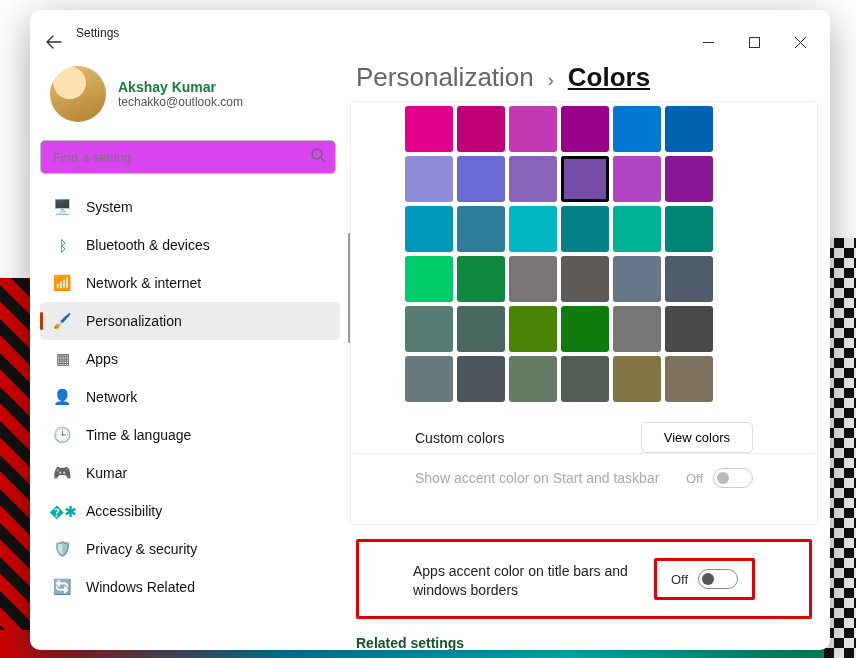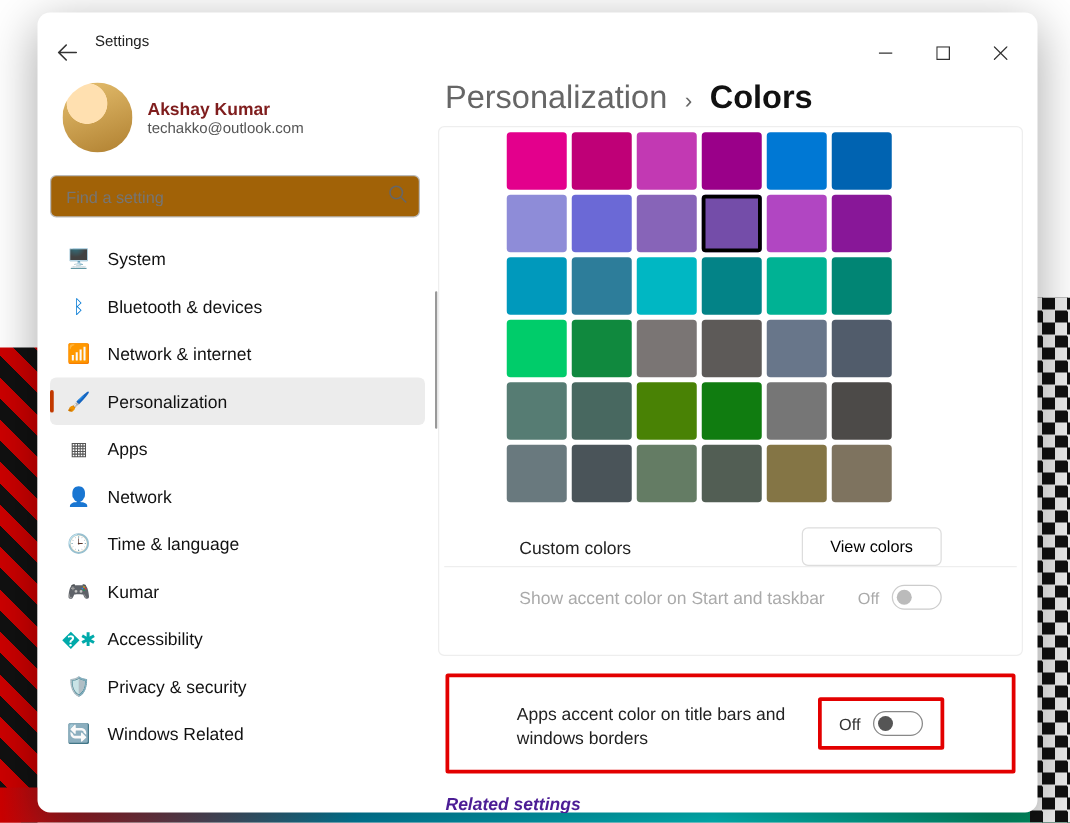--- a/index.html
+++ b/index.html
@@ -25,44 +25,44 @@
   .win-controls button { width:44px; height:32px; border:none; background:none; cursor:pointer;
     display:flex; align-items:center; justify-content:center; color:#333; }
 
   .body { flex:1; display:flex; min-height:0; }
 
   .sidebar { width:320px; padding:10px 0 0 10px; display:flex; flex-direction:column; min-height:0; }
   .profile { display:flex; align-items:center; gap:12px; padding:6px 10px 18px; }
   .avatar { width:56px; height:56px; border-radius:50%;
     background: radial-gradient(circle at 35% 30%, #ffe0b0 0 30%, transparent 31%),
                 linear-gradient(160deg,#e6c070,#b08030); }
-  .profile-name { font-size:14px; font-weight:600; color:#7f1d1d; }
+  .profile-name { font-size:14px; font-weight:600; color:#15803d; }
   .profile-email { font-size:12px; color:#555; }
 
   .search-wrap { position:relative; margin:0 14px 14px 0; }
   .search { width:100%; height:34px; border:1px solid #bbb; border-radius:5px;
-    padding:0 14px 0 12px; font-size:13px; background:#a16207; }
+    padding:0 14px 0 12px; font-size:13px; background:#d946ef; }
   .search-icon { position:absolute; right:10px; top:7px; color:#666; }
 
   .nav { flex:1; overflow:hidden; position:relative; }
   .nav-scroll-indicator { position:absolute; right:0; top:45px; width:2px; height:110px; background:#999; border-radius:2px; }
   .nav-item { display:flex; align-items:center; height:38px; padding:0 10px 0 14px;
     gap:14px; font-size:14px; color:#111; border-radius:5px; margin-right:10px;
     background:none; border:none; width:calc(100% - 10px); text-align:left; cursor:pointer; }
   .nav-item.selected { background:#ececec; position:relative; }
   .nav-item.selected::before { content:""; position:absolute; left:0; top:10px; bottom:10px;
     width:3px; background:#c23900; border-radius:2px; }
   .nav-icon { width:18px; height:18px; display:flex; align-items:center; justify-content:center;
     font-size:15px; }
 
   .content { flex:1; padding:12px 0 0 0; display:flex; flex-direction:column; min-height:0; }
   .crumb { display:flex; align-items:baseline; gap:14px; padding-left:6px; margin-bottom:8px; }
   .crumb .parent { font-size:26px; color:#666; }
   .crumb .chev { font-size:18px; color:#666; }
-  .crumb .current { font-size:26px; font-weight:600; color:#111; }
+  .crumb .current { font-size:26px; font-weight:600; color:#111;text-decoration:underline; }
 
   .panel { flex:1; overflow-y:auto; padding-right:12px; }
   .color-card { border:1px solid #eee; border-radius:5px; padding:4px 4px 20px; margin-bottom:14px; background:#fff; }
   .swatch-grid { padding:0 50px; }
   .swatch-row { display:flex; gap:4px; margin-bottom:4px; }
   .swatch { width:48px; height:46px; border-radius:3px; cursor:pointer; border:none; }
   .swatch.sel { outline:3px solid #000; outline-offset:-3px; }
 
   .custom-row { display:flex; align-items:center; justify-content:space-between;
     padding:16px 60px 0; }
@@ -80,21 +80,21 @@
   .toggle::after { content:""; position:absolute; left:3px; top:3px; width:12px; height:12px;
     border-radius:50%; background:#555; }
   .setting-row.disabled .toggle { border-color:#ccc; }
   .setting-row.disabled .toggle::after { background:#bbb; }
   .setting-row.disabled .toggle-wrap { color:#aaa; }
 
   .highlight { border:3px solid #e30000; margin:0 6px 10px; border-radius:2px; padding:2px 4px; }
   .highlight .setting-row { border-top:none; padding:14px 50px; }
   .highlight .toggle-box { border:3px solid #e30000; padding:8px 14px; border-radius:2px; }
 
-  .related { font-size:14px; font-weight:600; padding:6px 0 0 6px; color:#4c1d95;font-style:italic; }
+  .related { font-size:14px; font-weight:600; padding:6px 0 0 6px; color:#14532d; }
 </style>
 </head>
 <body>
 
 <div class="bg-deco">
     <div class="bottom"></div>
   </div>
 
 <div class="window">
 

